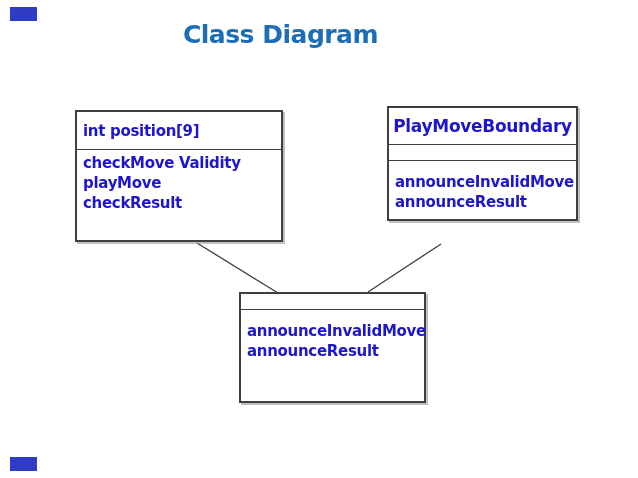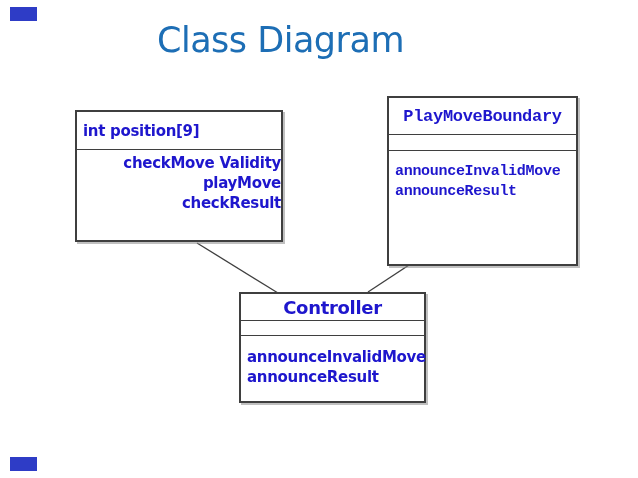--- a/index.html
+++ b/index.html
@@ -20,23 +20,23 @@
     left: 10px;
     width: 27px;
     height: 14px;
   }
   #page-title {
     position: absolute;
     top: 20px;
     left: 0;
     width: 561px;
     text-align: center;
-    font-size: 35px;
+    font-size: 25px;
     letter-spacing: -0.5px;
-    font-weight: 400;
+    font-weight: 700;
   }
   .uml {
     position: absolute;
     background: #ffffff;
     border: 2px solid #3f3f3f;
     box-sizing: border-box;
     box-shadow: 2px 2px 0 rgba(140,140,140,0.55);
     display: flex;
     flex-direction: column;
   }
@@ -86,38 +86,37 @@
 
   <svg id="connector-layer" viewBox="0 0 638 478" xmlns="http://www.w3.org/2000/svg">
     <line x1="197" y1="243" x2="278" y2="293" stroke="#3f3f3f" stroke-width="1.3"></line>
     <line x1="441" y1="244" x2="368" y2="292" stroke="#3f3f3f" stroke-width="1.3"></line>
   </svg>
 
   <div class="uml" style="left:75px; top:110px; width:208px; height:132px; color:#1E16CD;">
     <div class="sec attrs-center" style="height:37px;">
       <div class="member-line">int position[9]</div>
     </div>
-    <div class="sec grow" style="padding-top:3px;text-align:right;">
+    <div class="sec grow" style="padding-top:3px;">
       <div class="member-line">checkMove Validity</div>
       <div class="member-line">playMove</div>
       <div class="member-line">checkResult</div>
     </div>
   </div>
 
-  <div class="uml" style="left:387px; top:96px; width:191px; height:170px; color:#1E16CD;font-family:Liberation Mono, monospace;">
+  <div class="uml" style="left:387px; top:106px; width:191px; height:115px; color:#1E16CD;">
     <div class="sec class-title" style="height:36px; font-size:17px;">PlayMoveBoundary</div>
     <div class="sec" style="height:16px;"></div>
     <div class="sec grow" style="padding-top:11px;">
       <div class="member-line">announceInvalidMove</div>
       <div class="member-line">announceResult</div>
     </div>
   </div>
 
   <div class="uml" style="left:239px; top:292px; width:187px; height:111px; color:#1E16CD;">
-    <div class="sec class-title" style="height:26px;">Controller</div>
     <div class="sec" style="height:15px;"></div>
     <div class="sec grow" style="padding-top:11px;">
       <div class="member-line">announceInvalidMove</div>
       <div class="member-line">announceResult</div>
     </div>
   </div>
 
 </div>
 
 </body></html>

